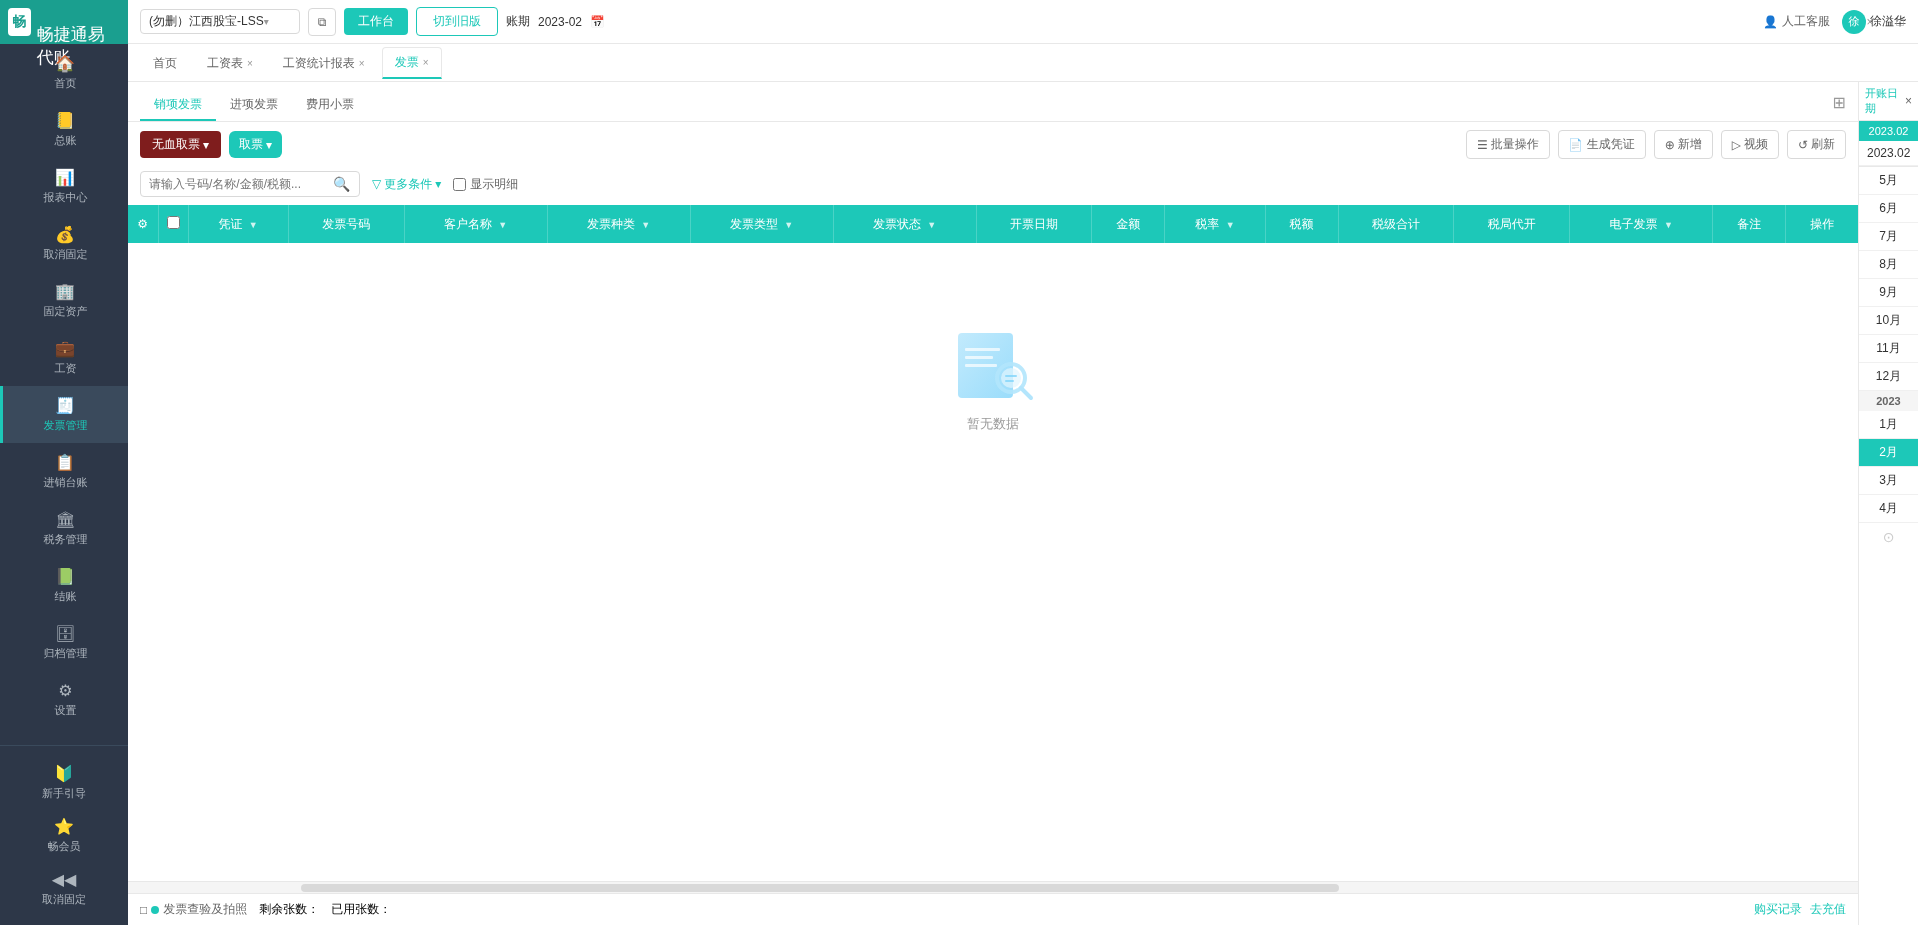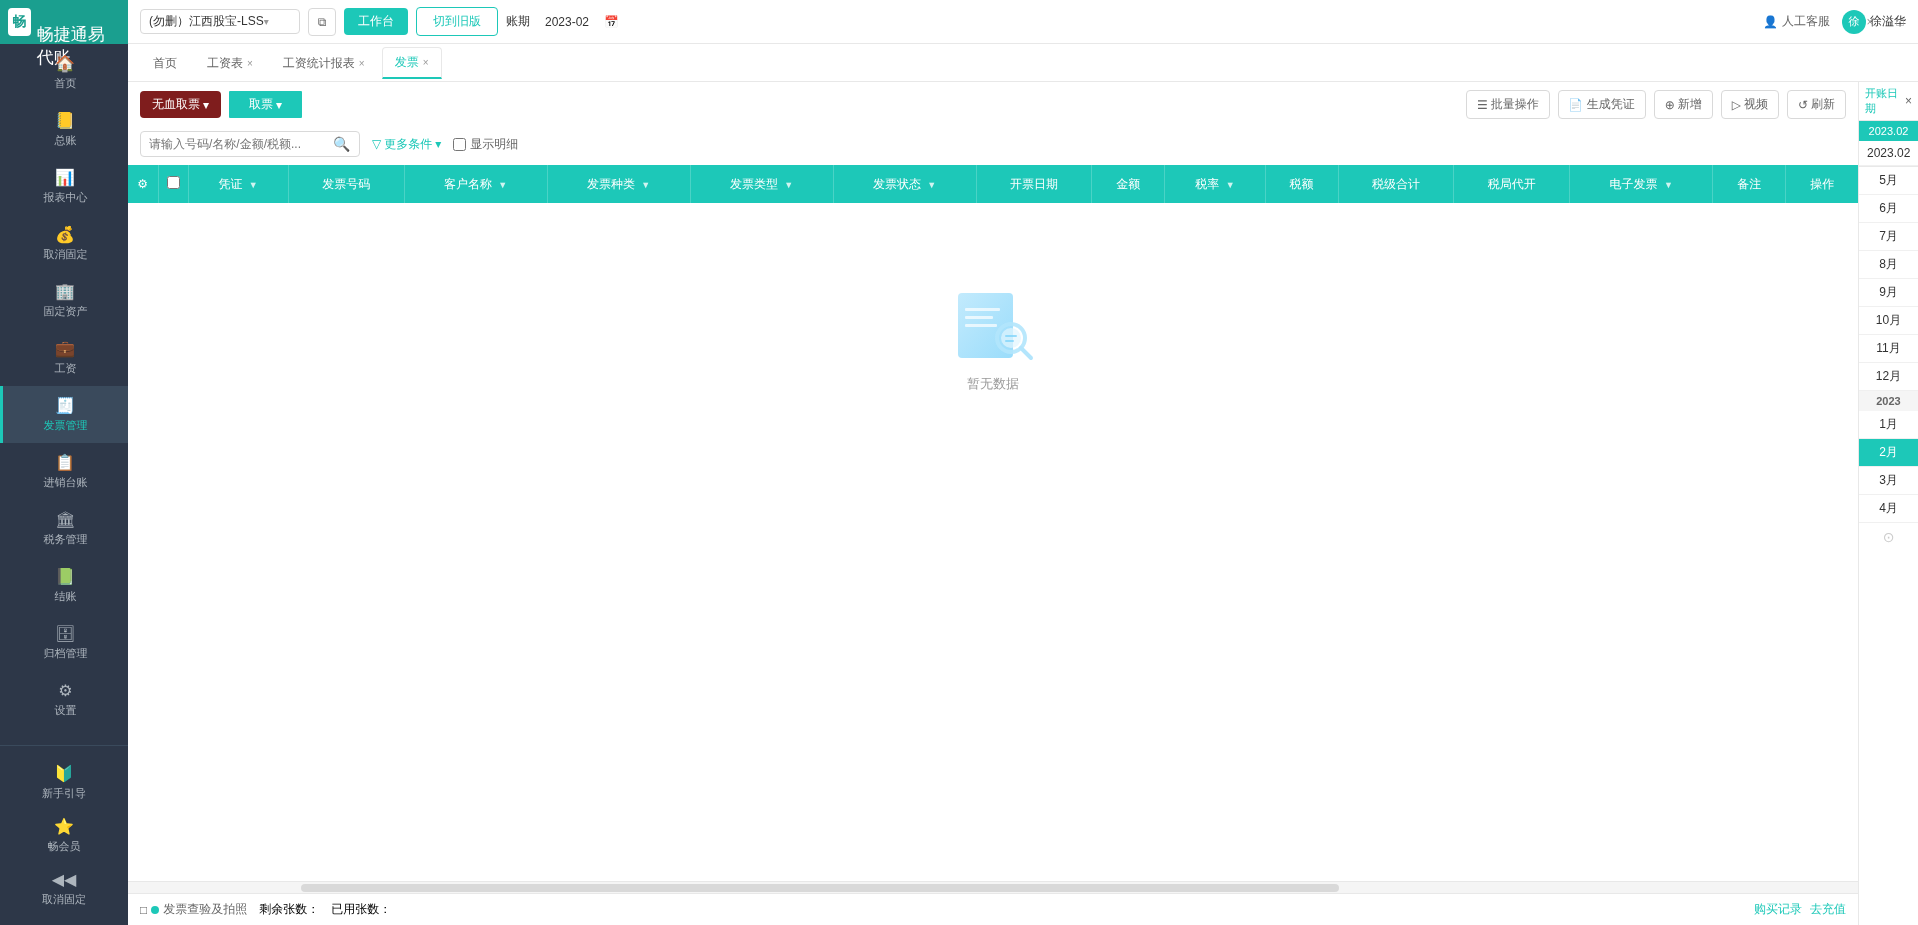--- a/index.html
+++ b/index.html
@@ -87,21 +87,21 @@
     .work-btn {
       background: #1dc8b8; color: #fff;
       border: none; border-radius: 4px;
       padding: 5px 14px; cursor: pointer; font-size: 12px;
     }
     .switch-btn {
       background: #fff; color: #1dc8b8;
       border: 1px solid #1dc8b8; border-radius: 4px;
       padding: 5px 16px; cursor: pointer; font-size: 12px;
     }
-    .period-info { display: flex; align-items: center; gap: 15px; color: #333; font-size: 12px; }
+    .period-info { display: flex; align-items: center; gap: 8px; color: #333; font-size: 12px; }
     .topbar-right { margin-left: auto; display: flex; align-items: center; gap: 12px; }
     .user-service { display: flex; align-items: center; gap: 4px; color: #666; cursor: pointer; }
     .user-info { display: flex; align-items: center; gap: 4px; color: #333; cursor: pointer; }
 
     
     .tabbar {
       background: #fff;
       height: 38px;
       display: flex;
       align-items: center;
@@ -157,21 +157,21 @@
 
     .toolbar {
       display: flex; align-items: center;
       padding: 8px 12px;
       gap: 8px;
       flex-shrink: 0;
       background: #fff;
     }
     .toolbar-right { margin-left: auto; display: flex; align-items: center; gap: 8px; }
     .btn-green { background: #7f1d1d; color: #fff; border: none; border-radius: 4px; padding: 5px 12px; cursor: pointer; font-size: 12px; display: flex; align-items: center; gap: 3px; }
-    .btn-teal { background: #1dc8b8; color: #fff; border: none; border-radius: 1px; padding: 5px 20px; cursor: pointer; font-size: 12px; display: flex; align-items: center; gap: 3px; }
+    .btn-teal { background: #1dc8b8; color: #fff; border: none; border-radius: 6px; padding: 5px 10px; cursor: pointer; font-size: 12px; display: flex; align-items: center; gap: 3px; }
     .btn-outline { background: #fff; color: #666; border: 1px solid #d9d9d9; border-radius: 4px; padding: 5px 10px; cursor: pointer; font-size: 12px; display: flex; align-items: center; gap: 3px; }
 
     .filter-bar {
       display: flex; align-items: center;
       padding: 4px 12px 8px;
       gap: 12px;
       flex-shrink: 0;
       background: #fff;
     }
     .search-box {
@@ -426,20 +426,34 @@
     </div>
     <div class="tab-item active">
       <span>发票</span>
       <span class="tab-close">×</span>
     </div>
   </div>
 
   <div class="page-content">
     <div class="invoice-panel">
 
+      <div class="sub-tabbar">
+        <div class="sub-tab active">
+          <span>销项发票</span>
+        </div>
+        <div class="sub-tab">
+          <span>进项发票</span>
+        </div>
+        <div class="sub-tab">
+          <span>费用小票</span>
+        </div>
+        <div style="margin-left:auto;display:flex;align-items:center;gap:4px;padding-bottom:6px;">
+          <span style="color:#999;cursor:pointer;font-size:16px;">⊞</span>
+        </div>
+      </div>
 
       <div class="toolbar">
         <div style="display:flex;align-items:center;">
           <button class="btn-green">
             <span>无血取票</span>
             <span>▾</span>
           </button>
         </div>
         <div style="display:flex;align-items:center;">
           <button class="btn-teal">

